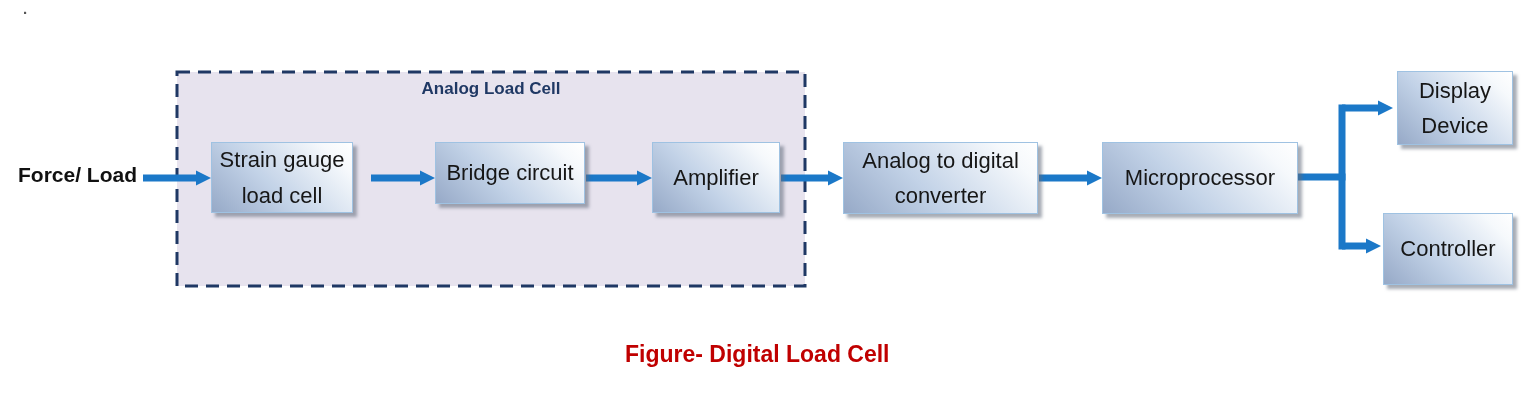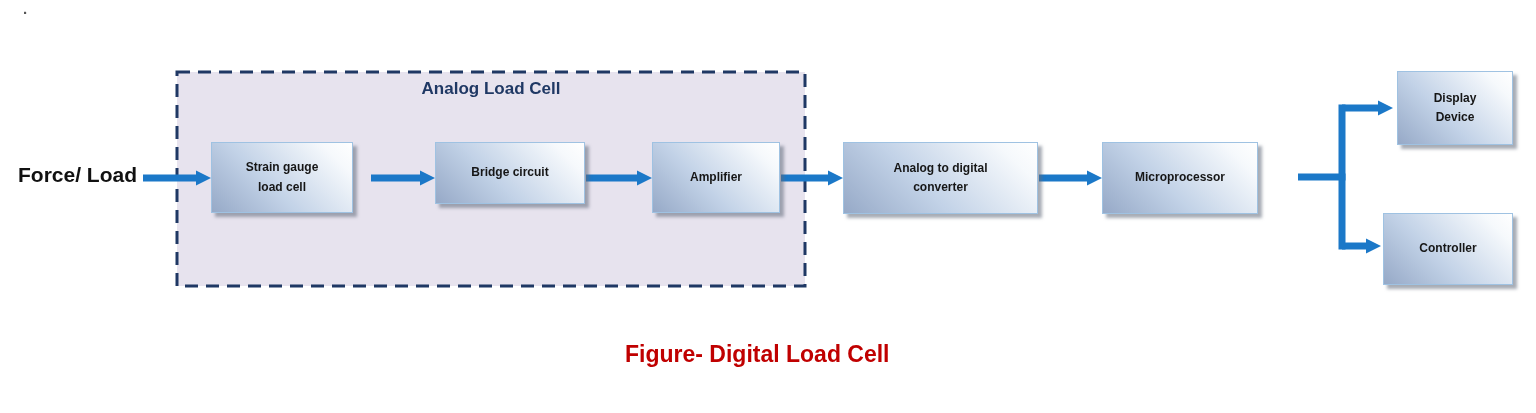--- a/index.html
+++ b/index.html
@@ -69,35 +69,35 @@
     color: var(--title-text);
     z-index: 2;
   }
   .block {
     position: absolute;
     z-index: 2;
     display: flex;
     align-items: center;
     justify-content: center;
     text-align: center;
-    font-weight: bold;
-    font-size: 12px;
+    font-weight: normal;
+    font-size: 22px;
     line-height: 1.6;
     color: var(--block-text);
     white-space: pre-line;
     background: linear-gradient(45deg, #96a9c7 0%, #c2d2e7 40%, #f6f9fc 85%, #ffffff 100%);
     border: 1px solid #9fc2e2;
     box-shadow: 4px 4px 3px rgba(96,105,122,0.55);
     box-sizing: border-box;
   }
   .b-strain      { left: 211px;  top: 142px; width: 142px; height: 71px; }
   .b-bridge      { left: 435px;  top: 142px; width: 150px; height: 62px; }
   .b-amplifier   { left: 652px;  top: 142px; width: 128px; height: 71px; }
   .b-adc         { left: 843px;  top: 142px; width: 195px; height: 72px; }
-  .b-micro       { left: 1102px; top: 142px; width: 156px; height: 72px; }
+  .b-micro       { left: 1102px; top: 142px; width: 196px; height: 72px; }
   .b-display     { left: 1397px; top: 71px;  width: 116px; height: 74px; }
   .b-controller  { left: 1383px; top: 213px; width: 130px; height: 72px; }
   .caption {
     position: absolute;
     left: 585px; top: 341px;
     font-size: 23px;
     font-weight: bold;
     color: var(--caption-text);
     z-index: 2;
     white-space: nowrap;

